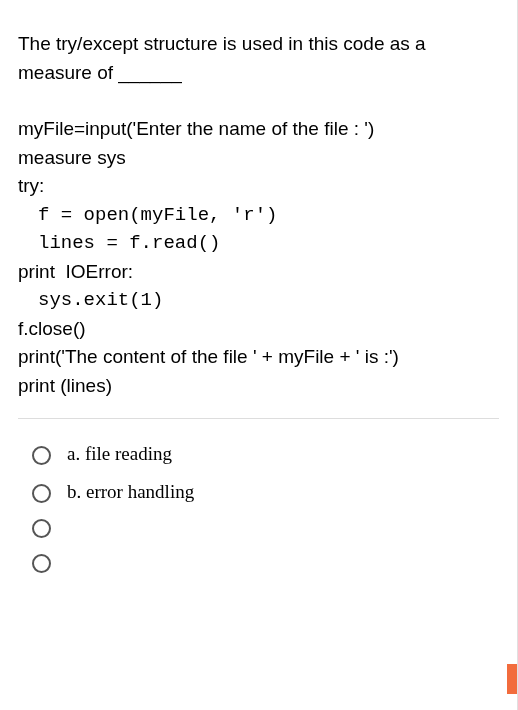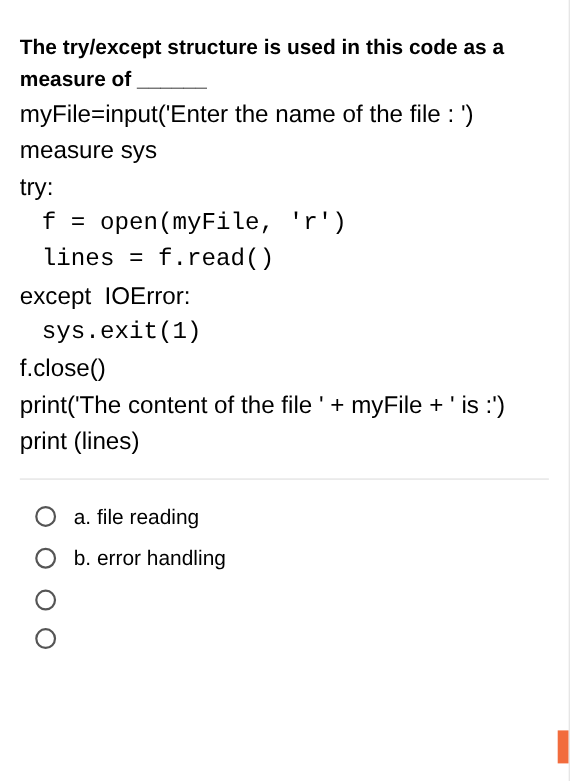--- a/index.html
+++ b/index.html
@@ -13,47 +13,48 @@
       width: 518px;
       height: 710px;
       position: relative;
       padding: 30px 18px 20px 18px;
       color: #000;
       border-right: 1px solid #e0e0e0;
     }
     .question-text {
       font-size: 19px;
       line-height: 1.5;
-      font-weight: bold;
+      margin-bottom: 28px;
     }
     .code-block {
-      font-size: 22px;
+      font-size: 19px;
       line-height: 1.5;
       font-family: Arial, Helvetica, sans-serif;
     }
     .code-line {
       white-space: pre;
     }
     .indent1 {
       padding-left: 20px;
       font-family: Liberation Mono, monospace;
     }
     .divider {
       border: none;
       border-top: 1px solid #ddd;
       margin: 18px 0 24px 0;
     }
     .options {
       padding-left: 14px;
     }
     .option {
       display: flex;
-      align-items: flex-start;
+      align-items: flex-end;
       margin-bottom: 16px;
       cursor: pointer;
+      font-family: Liberation Serif, serif;
     }
     .radio {
       width: 19px;
       height: 19px;
       border: 2px solid #555;
       border-radius: 50%;
       margin-right: 16px;
       flex-shrink: 0;
     }
     .option-label {
@@ -72,21 +73,21 @@
 <body>
 
 <div class="question-text">The try/except structure is used in this code as a measure of ______</div>
 
 <div class="code-block">
   <div class="code-line">myFile=input('Enter the name of the file : ')</div>
   <div class="code-line">measure sys</div>
   <div class="code-line">try:</div>
   <div class="code-line indent1">f = open(myFile, 'r')</div>
   <div class="code-line indent1">lines = f.read()</div>
-  <div class="code-line">except  IOError:</div>
+  <div class="code-line">print  IOError:</div>
   <div class="code-line indent1">sys.exit(1)</div>
   <div class="code-line">f.close()</div>
   <div class="code-line">print('The content of the file ' + myFile + ' is :')</div>
   <div class="code-line">print (lines)</div>
 </div>
 
 <hr class="divider">
 
 <div class="options">
   <div class="option">

